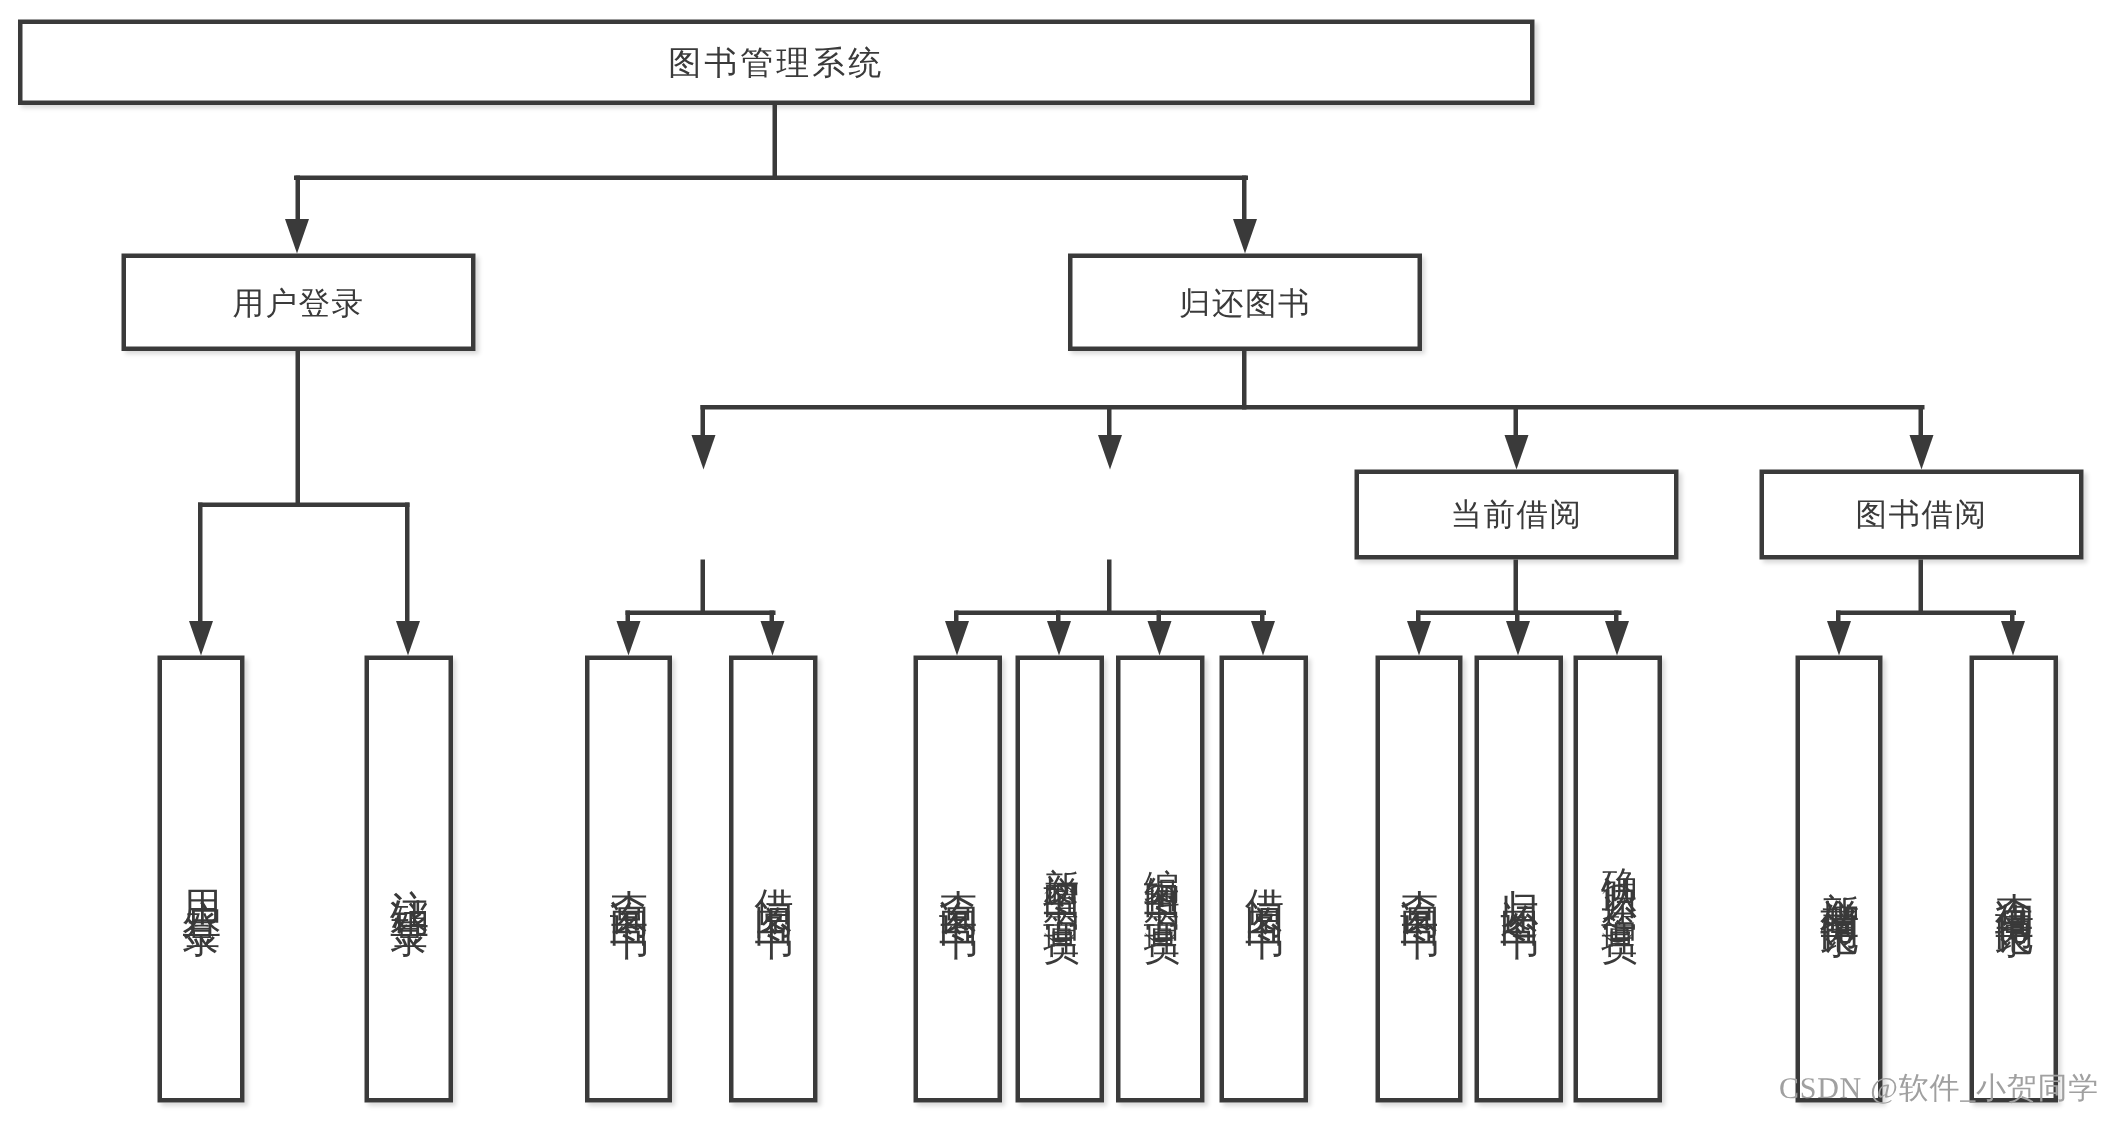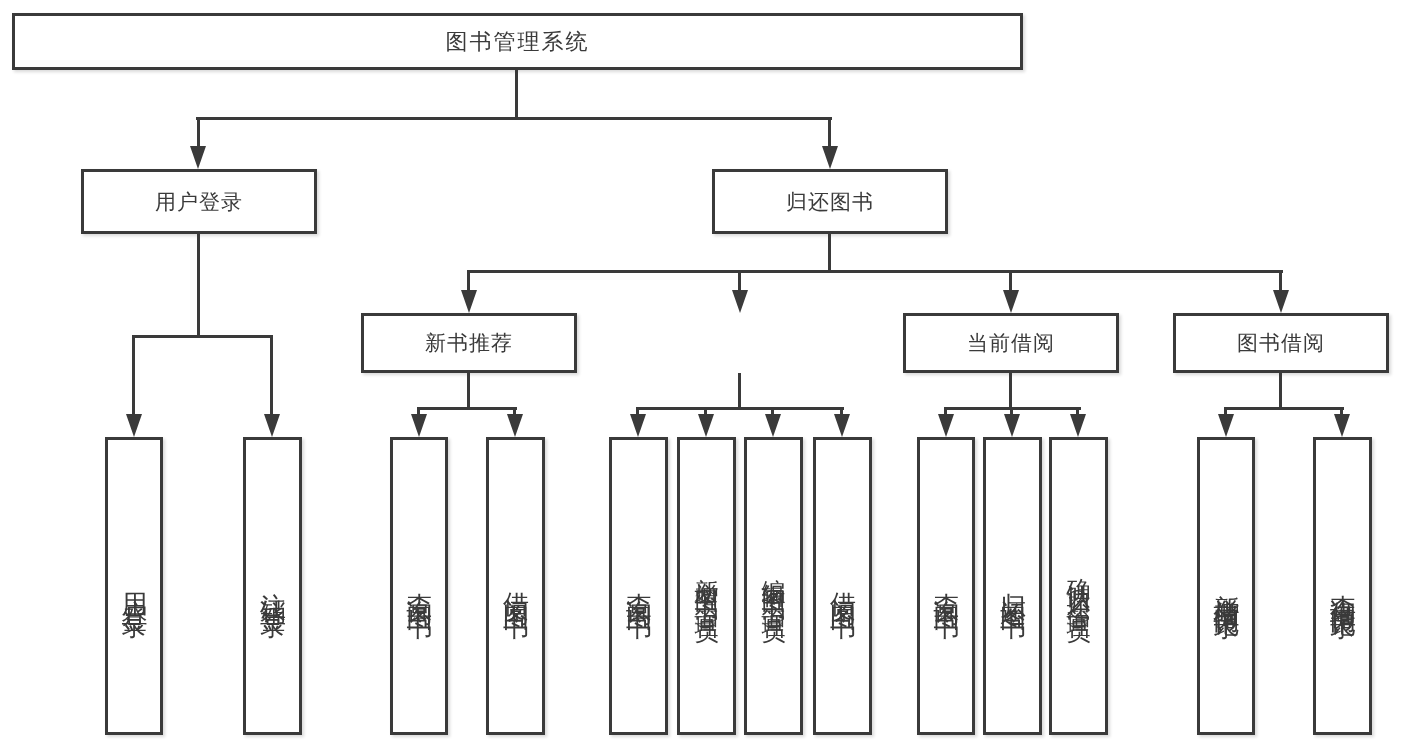--- a/index.html
+++ b/index.html
@@ -62,23 +62,20 @@
     <span class="hlabel root-label">图书管理系统</span>
   </div>
 
   <div class="box" style="left:81px; top:169px; width:236px; height:65px;">
     <span class="hlabel">用户登录</span>
   </div>
   <div class="box" style="left:712px; top:169px; width:236px; height:65px;">
     <span class="hlabel">归还图书</span>
   </div>
 
-  <div class="box" style="left:361px; top:313px; width:216px; height:60px;">
-    <span class="hlabel">新书推荐</span>
-  </div>
   <div class="box" style="left:903px; top:313px; width:216px; height:60px;text-align:right;">
     <span class="hlabel">当前借阅</span>
   </div>
   <div class="box" style="left:1173px; top:313px; width:216px; height:60px;">
     <span class="hlabel">图书借阅</span>
   </div>
 
   <div class="box" style="left:105px; top:437px; width:58px; height:298px;">
     <span class="vlabel">用户登录</span>
   </div>
@@ -174,14 +171,15 @@
   <div class="arrow" style="left:630px; top:414px;"></div>
   <div class="arrow" style="left:698px; top:414px;"></div>
   <div class="arrow" style="left:765px; top:414px;"></div>
   <div class="arrow" style="left:834px; top:414px;"></div>
   <div class="arrow" style="left:938px; top:414px;"></div>
   <div class="arrow" style="left:1004px; top:414px;"></div>
   <div class="arrow" style="left:1070px; top:414px;"></div>
   <div class="arrow" style="left:1218px; top:414px;"></div>
   <div class="arrow" style="left:1334px; top:414px;"></div>
 
+  <div class="watermark">CSDN @软件_小贺同学</div>
 
 </div>
 
 </body></html>

